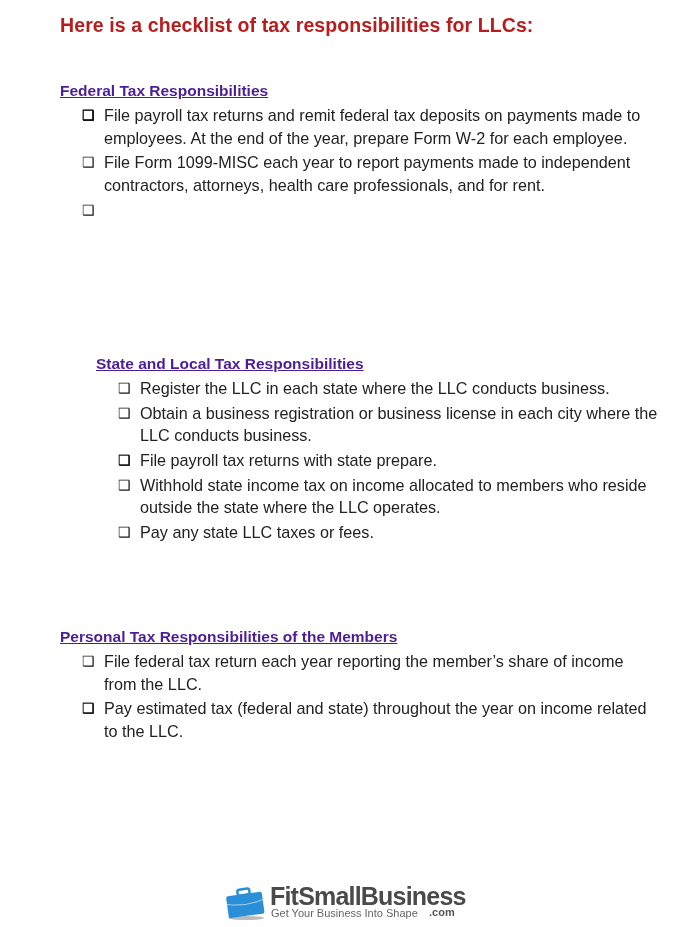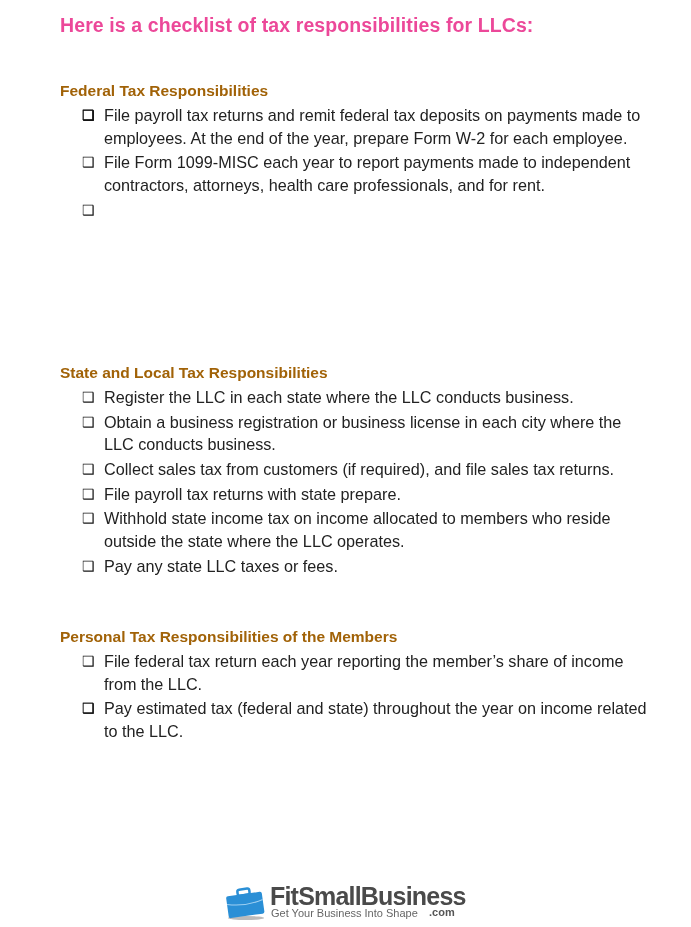--- a/index.html
+++ b/index.html
@@ -1,20 +1,20 @@
 <!DOCTYPE html>
 <html><head>
 <meta charset="utf-8">
 <style>
   html, body { margin: 0; padding: 0; background: #ffffff; }
   body { width: 691px; height: 927px; position: relative; overflow: hidden;
          font-family: "Liberation Sans", sans-serif; color: #1a1a1a; }
-  .title { position: absolute; left: 60px; top: 14px; font-size: 19.5px; font-weight: bold; color: #ec4899; letter-spacing: 0.1px; }
+  .title { position: absolute; left: 60px; top: 14px; font-size: 19.5px; font-weight: bold; color: #b91c1c; letter-spacing: 0.1px; }
   .section { position: absolute; left: 60px; width: 590px; }
-  .section h2 { margin: 0; font-size: 15.5px; font-weight: bold; color: #a16207; line-height: 22px; }
+  .section h2 { margin: 0; font-size: 15.5px; font-weight: bold; color: #4c1d95; line-height: 22px; text-decoration: underline; }
   .items { margin: 0; padding: 0; list-style: none; }
   .item { position: relative; padding-left: 44px; font-size: 16.2px; line-height: 22.5px; margin-top: 2.2px; color: #222; }
   .box { position: absolute; left: 22px; top: 0; font-size: 14px; line-height: 22.5px; color: #111; }
   .logo { position: absolute; left: 224px; top: 883px; width: 245px; height: 40px; }
   .brief { position: absolute; left: 0; top: 2px; }
   .brand { position: absolute; left: 46px; top: -1px; font-size: 25px; font-weight: bold; color: #4a4a4a; letter-spacing: -0.8px; }
   .tagline { position: absolute; left: 47px; top: 24px; font-size: 11px; color: #666; }
   .com { position: absolute; left: 205px; top: 23px; font-size: 11px; font-weight: bold; color: #555; }
 </style>
 </head>
@@ -26,26 +26,26 @@
   <h2>Federal Tax Responsibilities</h2>
   <ul class="items">
     <li class="item"><span class="box">❑</span></li>
     <li class="item"><span class="box">❑</span></li>
     <li class="item"><span class="box">❑</span><span>File payroll tax returns and remit federal tax deposits on payments made to employees. At the end of the year, prepare Form W-2 for each employee.</span></li>
     <li class="item"><span class="box">❑</span><span>File Form 1099-MISC each year to report payments made to independent contractors, attorneys, health care professionals, and for rent.</span></li>
     <li class="item"><span class="box">❑</span></li>
   </ul>
 </div>
 
-<div class="section" style="top:362px;">
+<div class="section" style="top:353px;margin-left:36px;">
   <h2>State and Local Tax Responsibilities</h2>
   <ul class="items">
     <li class="item"><span class="box">❑</span><span>Register the LLC in each state where the LLC conducts business.</span></li>
     <li class="item"><span class="box">❑</span><span>Obtain a business registration or business license in each city where the LLC conducts business.</span></li>
-    <li class="item"><span class="box">❑</span><span>Collect sales tax from customers (if required), and file sales tax returns.</span></li>
+    <li class="item"><span class="box">❑</span></li>
     <li class="item"><span class="box">❑</span><span>File payroll tax returns with state prepare.</span></li>
     <li class="item"><span class="box">❑</span><span>Withhold state income tax on income allocated to members who reside outside the state where the LLC operates.</span></li>
     <li class="item"><span class="box">❑</span><span>Pay any state LLC taxes or fees.</span></li>
   </ul>
 </div>
 
 <div class="section" style="top:626px;">
   <h2>Personal Tax Responsibilities of the Members</h2>
   <ul class="items">
     <li class="item"><span class="box">❑</span><span>File federal tax return each year reporting the member’s share of income from the LLC.</span></li>

